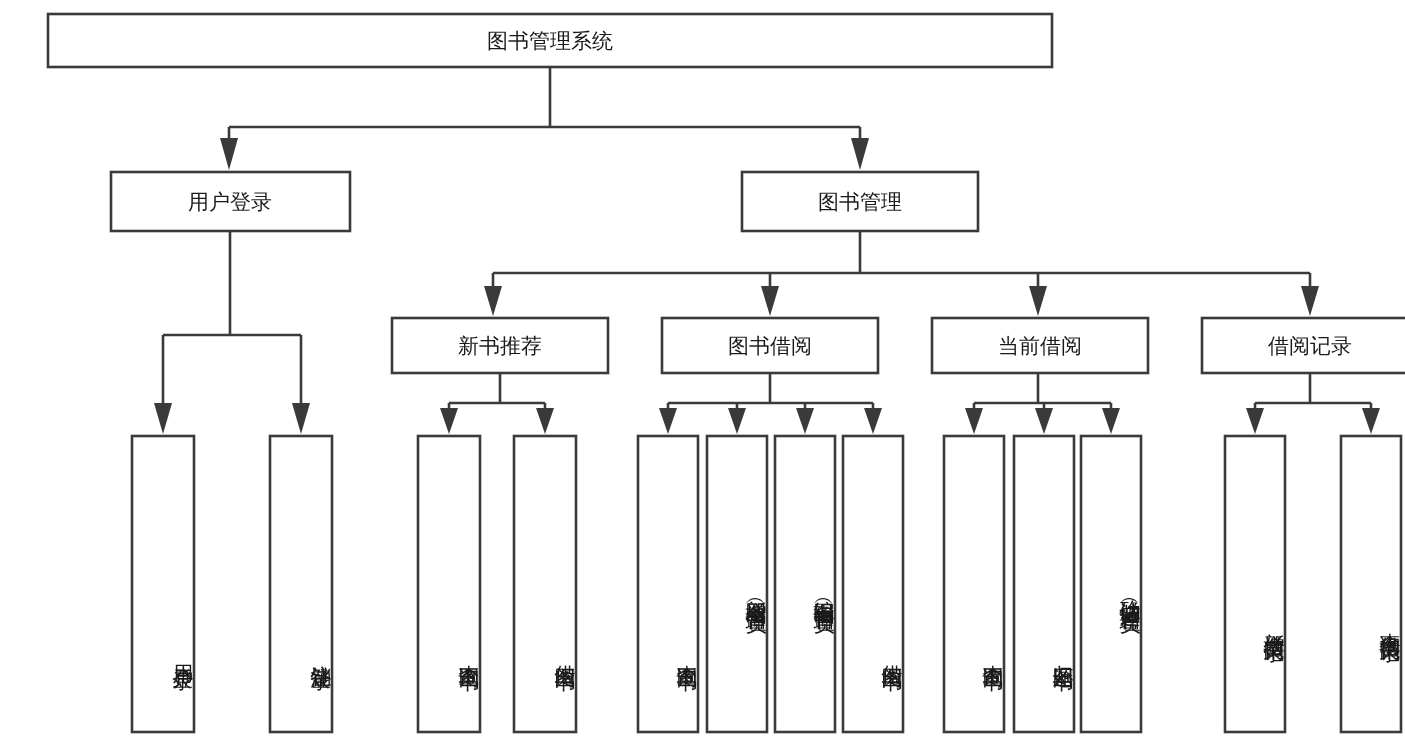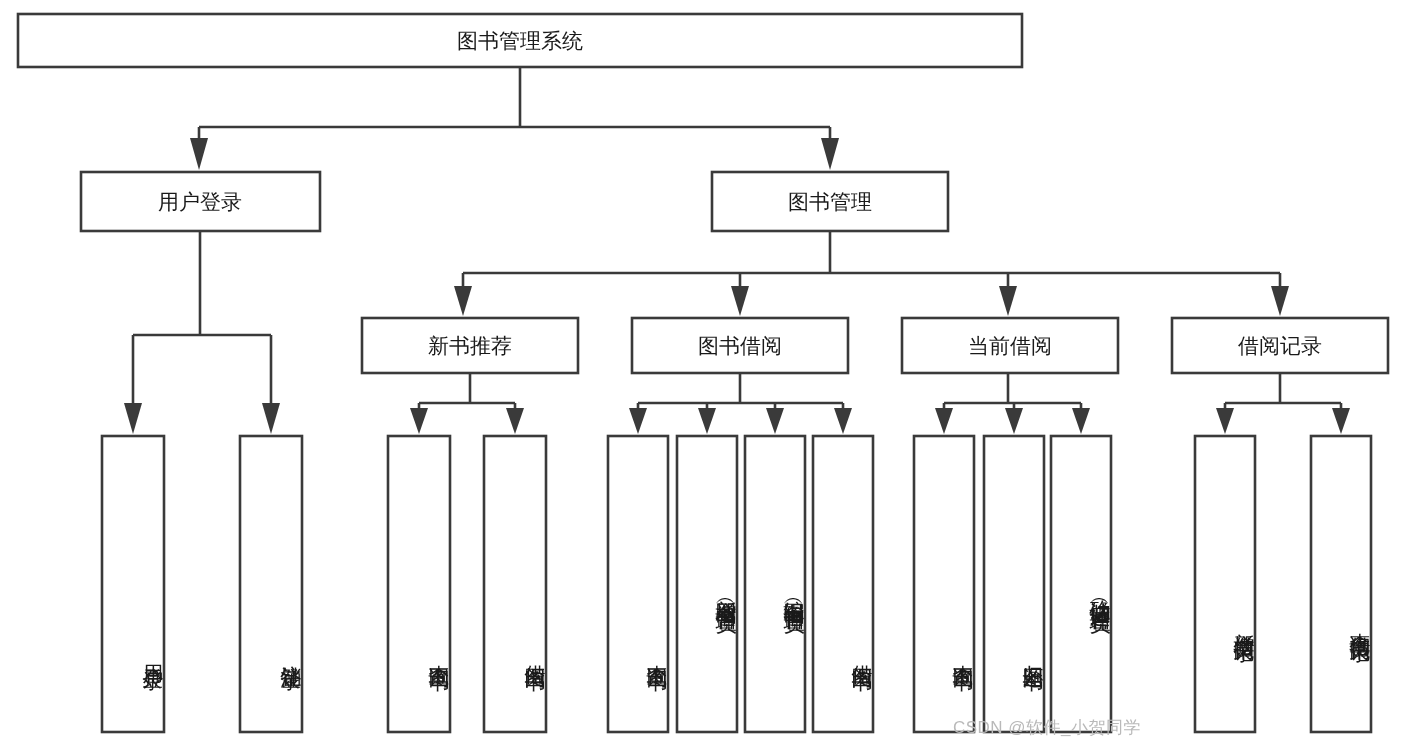--- a/index.html
+++ b/index.html
@@ -11,20 +11,21 @@
     width: 1405px;
     height: 747px;
     font-family: "Liberation Sans", sans-serif;
     overflow: hidden;
     position: relative;
   }
   #diagram-root {
     position: relative;
     width: 1151px;
     height: 747px;
+    margin-left: 30px;
   }
   svg#flow {
     position: absolute;
     top: 0;
     left: 0;
     width: 1405px;
     height: 747px;
     display: block;
   }
   .node-box {
@@ -211,15 +212,14 @@
   <div class="leaf-label" style="left:608px; top:436px; width:60px; height:296px; padding-top:68px;">查询图书</div>
   <div class="leaf-label" style="left:677px; top:436px; width:60px; height:296px; padding-top:8px;">新增图书（管理员）</div>
   <div class="leaf-label" style="left:745px; top:436px; width:60px; height:296px; padding-top:8px;">编辑图书（管理员）</div>
   <div class="leaf-label" style="left:813px; top:436px; width:60px; height:296px; padding-top:68px;">借阅图书</div>
   <div class="leaf-label" style="left:914px; top:436px; width:60px; height:296px; padding-top:68px;">查询图书</div>
   <div class="leaf-label" style="left:984px; top:436px; width:60px; height:296px; padding-top:68px;">归还图书</div>
   <div class="leaf-label" style="left:1051px; top:436px; width:60px; height:296px; padding-top:8px;">确认归还（管理员）</div>
   <div class="leaf-label" style="left:1195px; top:436px; width:60px; height:296px; padding-top:38px;">新增借阅记录</div>
   <div class="leaf-label" style="left:1311px; top:436px; width:60px; height:296px; padding-top:38px;">查询借阅记录</div>
 
-  <div class="watermark">CSDN @软件_小贺同学</div>
 
 </div>
 
 </body></html>

